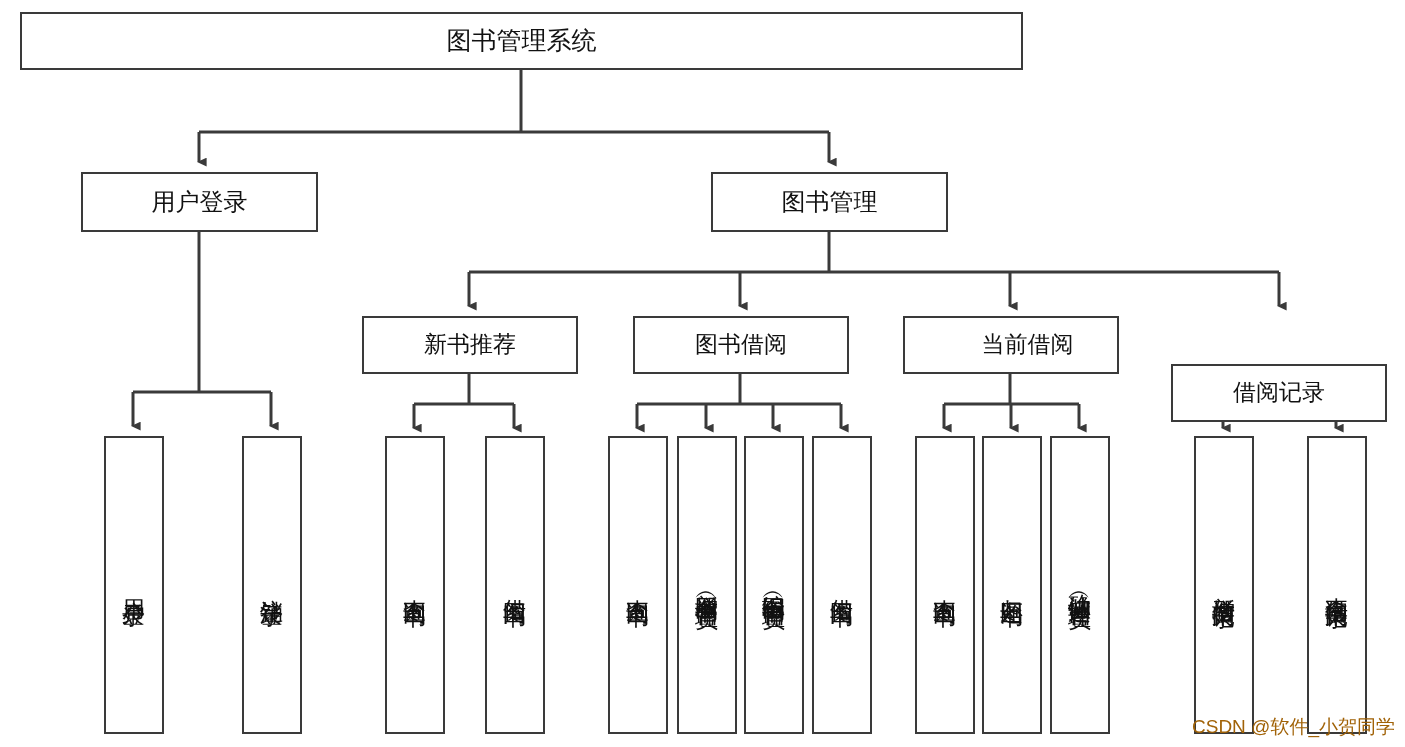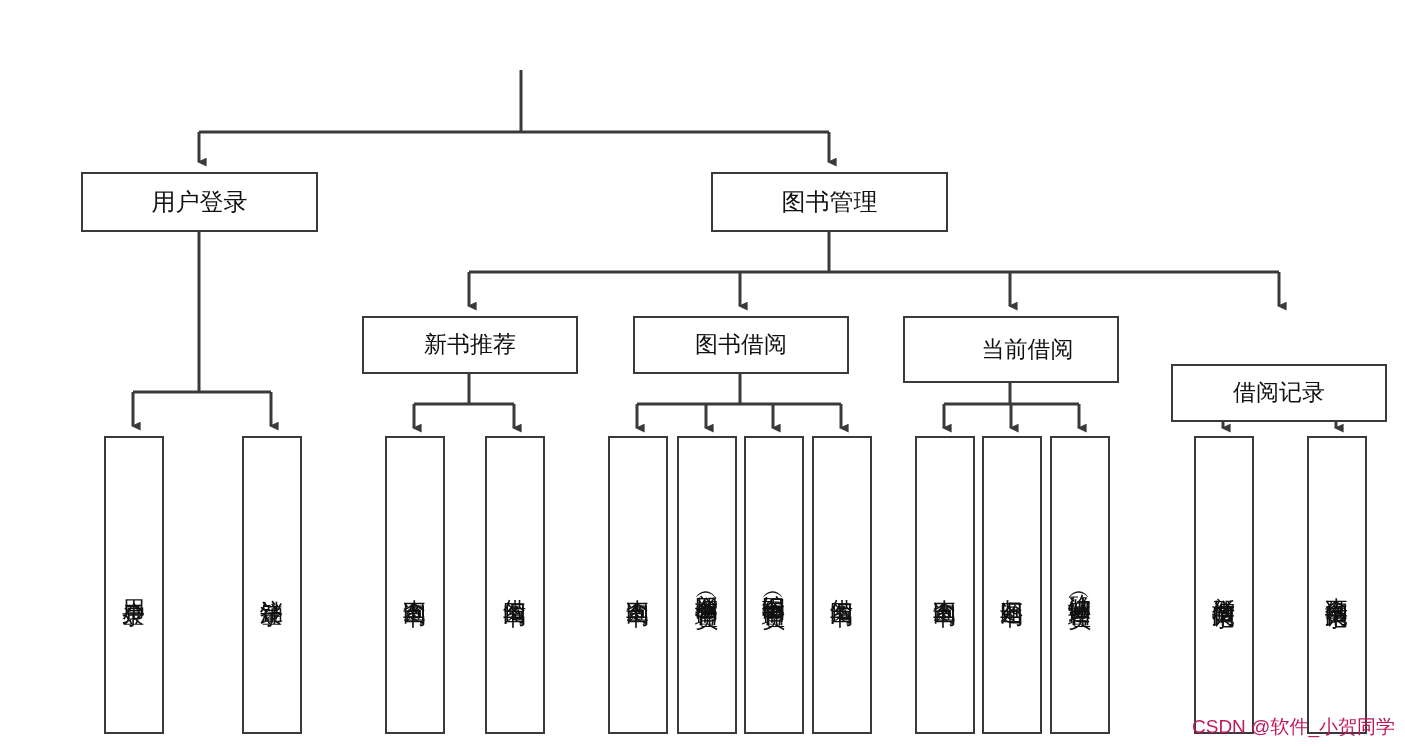--- a/index.html
+++ b/index.html
@@ -60,21 +60,21 @@
     width: 1405px;
     height: 747px;
     z-index: 1;
     pointer-events: none;
   }
   .watermark {
     position: absolute;
     left: 1192px;
     top: 714px;
     font-size: 19px;
-    color: #be185d;
+    color: #a16207;
     z-index: 5;
     white-space: nowrap;
     font-family: "Liberation Sans", "DejaVu Sans", sans-serif;
   }
 </style>
 </head>
 <body>
 
 <div id="canvas">
 
@@ -122,35 +122,38 @@
       <path d="M 1011 404 L 1011 428" marker-end="url(#arrow)"></path>
       <path d="M 1079 404 L 1079 428" marker-end="url(#arrow)"></path>
 
       <path d="M 1279 374 L 1279 404"></path>
       <path d="M 1223 404 L 1336 404"></path>
       <path d="M 1223 404 L 1223 428" marker-end="url(#arrow)"></path>
       <path d="M 1336 404 L 1336 428" marker-end="url(#arrow)"></path>
     </g>
   </svg>
 
+  <div class="node root" style="left:20px; top:12px; width:1003px; height:58px;">
+    <span class="htext">图书管理系统</span>
+  </div>
 
   <div class="node lvl2" style="left:81px; top:172px; width:237px; height:60px;">
     <span class="htext">用户登录</span>
   </div>
   <div class="node lvl2" style="left:711px; top:172px; width:237px; height:60px;">
     <span class="htext">图书管理</span>
   </div>
 
   <div class="node lvl3" style="left:633px; top:316px; width:216px; height:58px;">
     <span class="htext">图书借阅</span>
   </div>
   <div class="node lvl3" style="left:362px; top:316px; width:216px; height:58px;">
     <span class="htext">新书推荐</span>
   </div>
-  <div class="node lvl3" style="left:903px; top:316px; width:216px; height:67px;padding-left:33px;">
+  <div class="node lvl3" style="left:903px; top:316px; width:216px; height:58px;padding-left:33px;">
     <span class="htext">当前借阅</span>
   </div>
   <div class="node lvl3" style="left:1171px; top:316px; width:216px; height:58px;margin-top:48px;">
     <span class="htext">借阅记录</span>
   </div>
 
   <div class="node leaf" style="left:104px; top:436px; width:60px; height:298px;">
     <span class="vtext">用户登录</span>
   </div>
   <div class="node leaf" style="left:242px; top:436px; width:60px; height:298px;">

